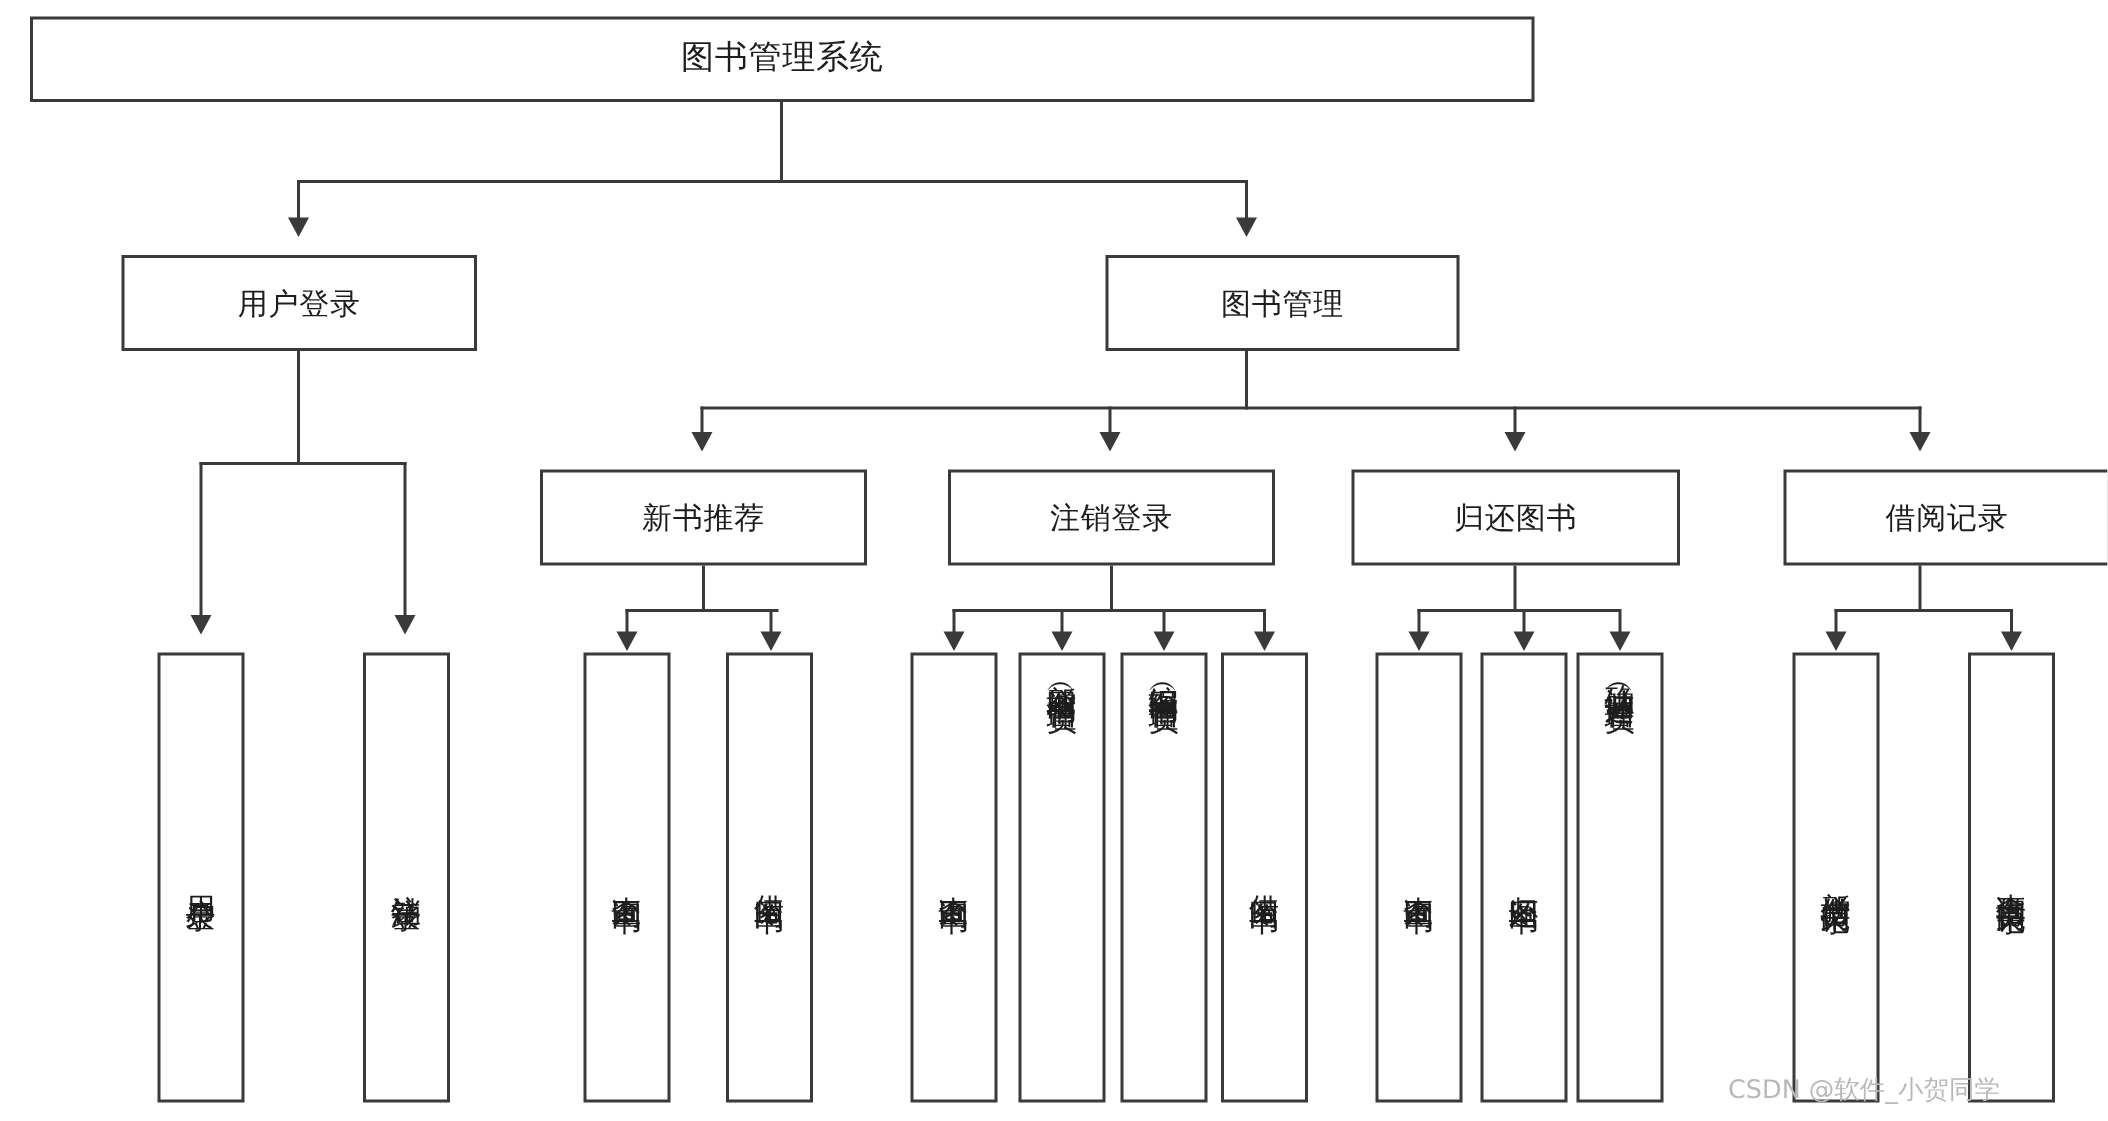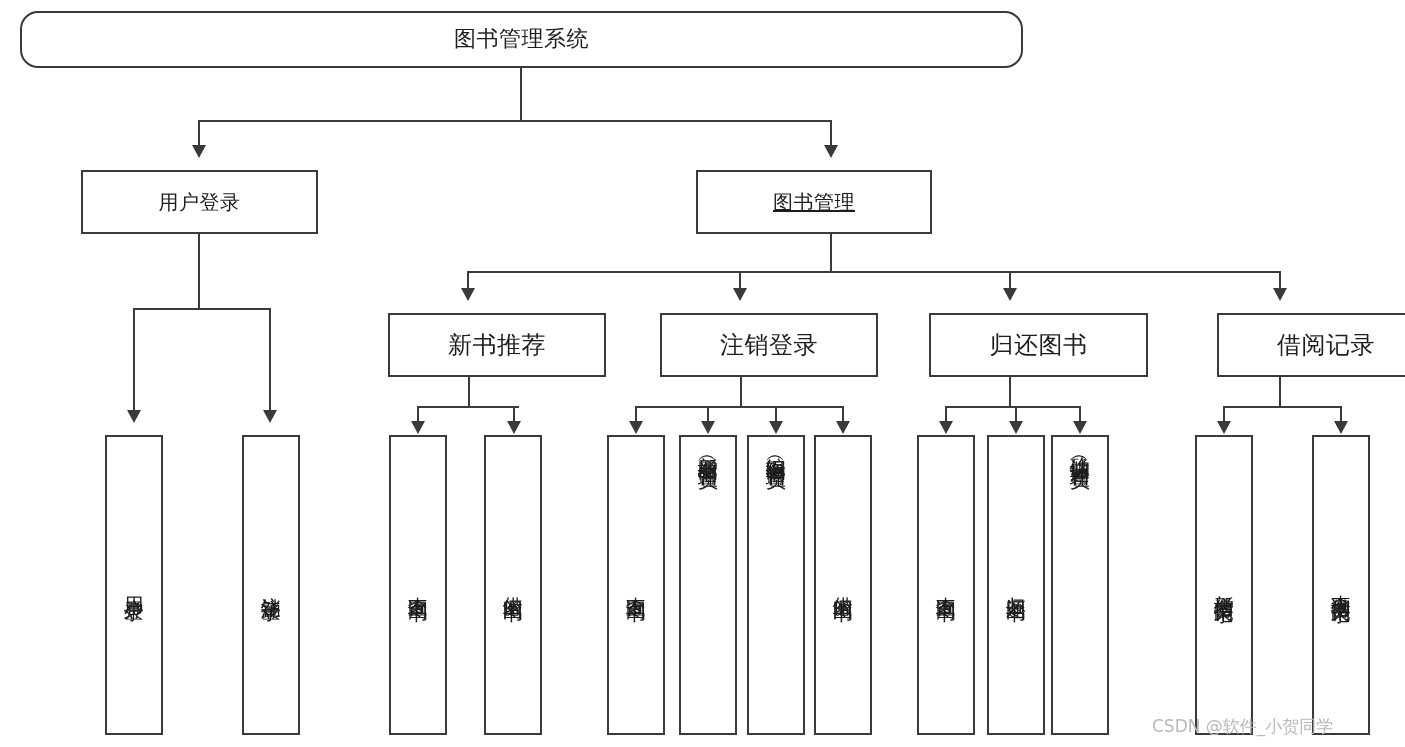--- a/index.html
+++ b/index.html
@@ -28,28 +28,26 @@
     display: flex;
     align-items: center;
     justify-content: center;
     text-align: center;
     color: #1d1d1d;
     line-height: 1.12;
     letter-spacing: 0.5px;
   }
   .node.root {
     font-size: 22px;
-    border-radius: 18px;
   }
   .node.level2 {
     font-size: 20px;
   }
   .node.level3 {
-    font-size: 24px;
-    margin-left: 28px;
+    font-size: 20px;
   }
   
   .node.leaf {
     font-size: 20px;
     writing-mode: vertical-rl;
     text-orientation: upright;
     align-items: center;
     justify-content: flex-start;
     padding-top: 0;
     letter-spacing: 2px;
@@ -104,21 +102,21 @@
   <div class="conn hline" style="left:198px; top:120px; width:634px; height:2px;"></div>
   <div class="conn vline" style="left:198px; top:120px; width:2px; height:27px;"></div>
   <div class="arrow" style="left:192px; top:145px;"></div>
   <div class="conn vline" style="left:830px; top:120px; width:2px; height:27px;"></div>
   <div class="arrow" style="left:824px; top:145px;"></div>
 
   <div class="node level2" style="left:81px; top:170px; width:237px; height:64px;">
     <span>用户登录</span>
   </div>
 
-  <div class="node level2" style="left:696px; top:170px; width:236px; height:64px;text-decoration:underline;">
+  <div class="node level2" style="left:737px; top:170px; width:236px; height:64px;">
     <span>图书管理</span>
   </div>
 
   <div class="conn vline" style="left:198px; top:234px; width:2px; height:76px;"></div>
   <div class="conn hline" style="left:133px; top:308px; width:138px; height:2px;"></div>
   <div class="conn vline" style="left:133px; top:308px; width:2px; height:104px;"></div>
   <div class="arrow" style="left:127px; top:410px;"></div>
   <div class="conn vline" style="left:269px; top:308px; width:2px; height:104px;"></div>
   <div class="arrow" style="left:263px; top:410px;"></div>
 

